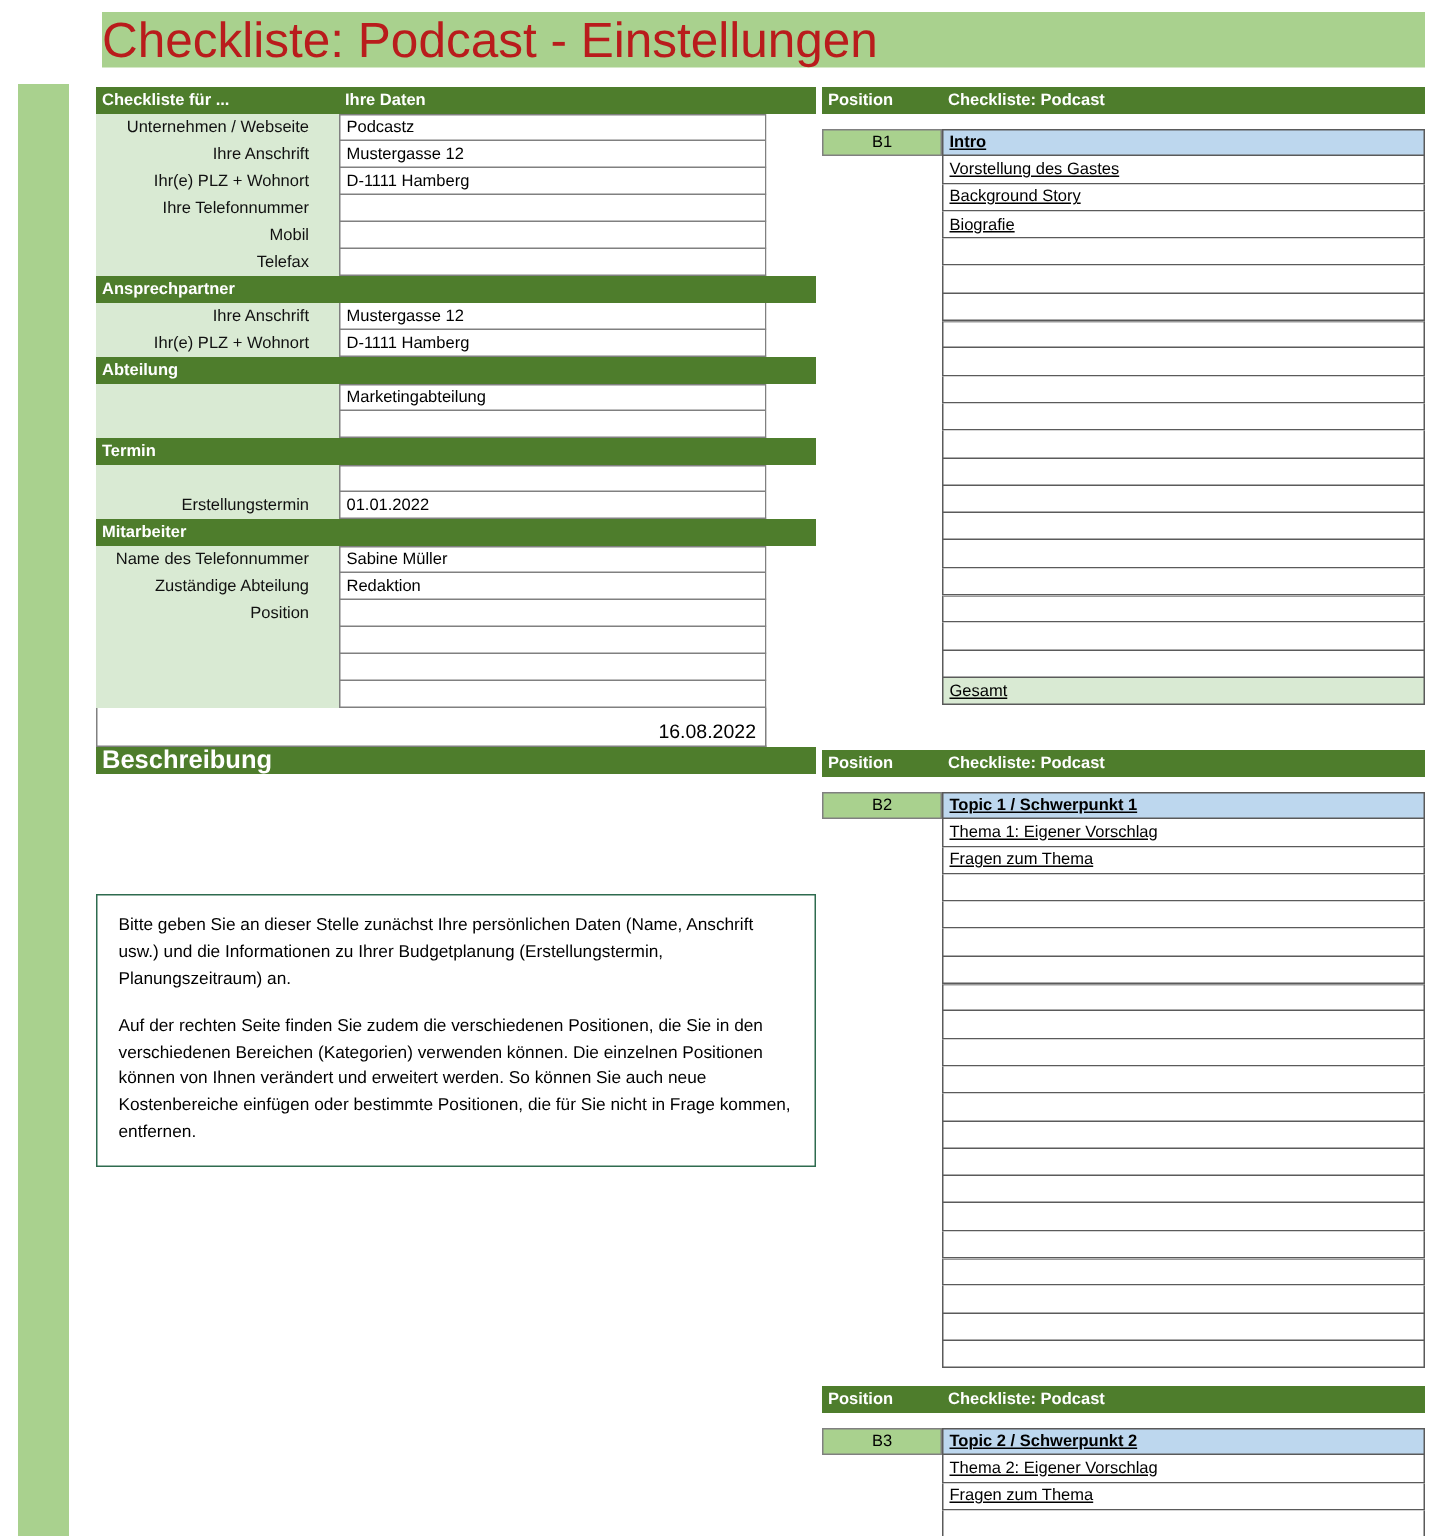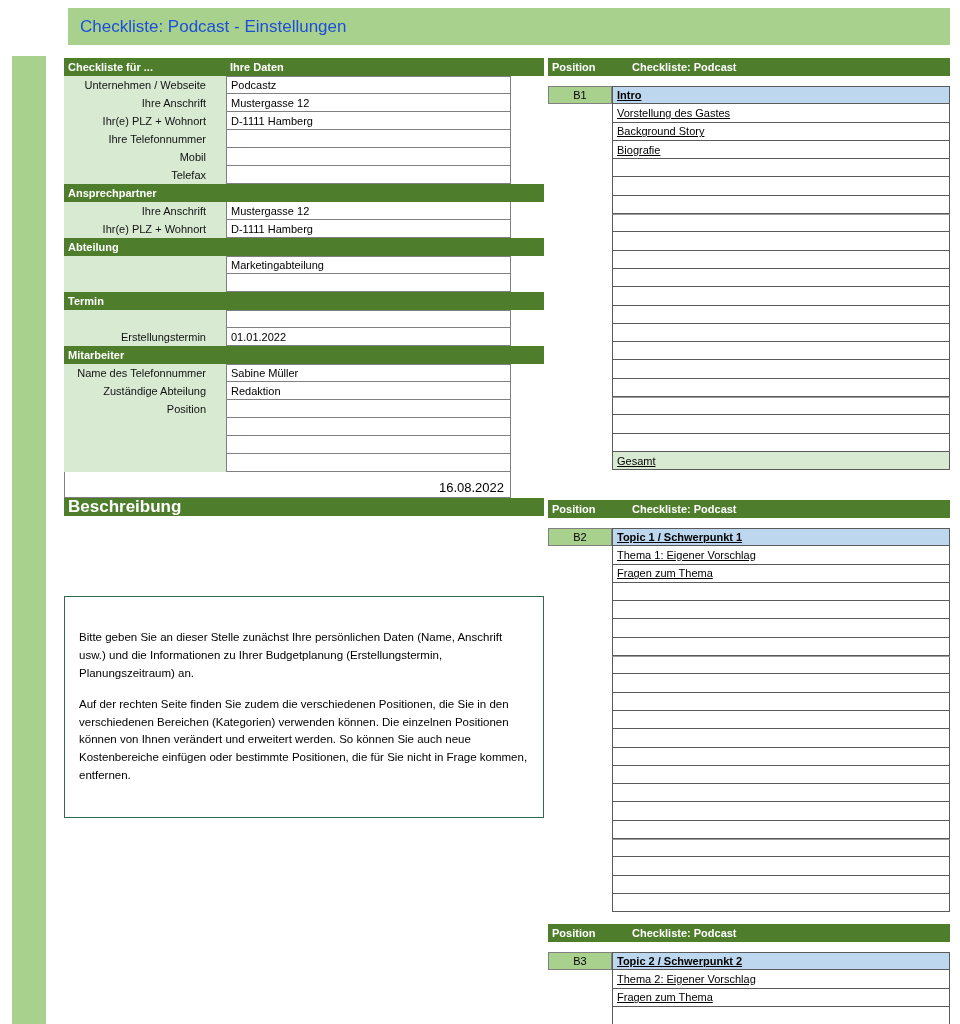--- a/index.html
+++ b/index.html
@@ -20,23 +20,23 @@
     background:#a9d18e;
   }
 
   
   .title-bar{
     position:absolute;left:68px;top:8px;width:882px;height:37px;
     background:#a9d18e;
     display:flex;align-items:center;
   }
   .title-bar .title-text{
-    font-size:17px;
-    color:#1d4ed8;
-    padding-left:12px;
+    font-size:33px;
+    color:#b91c1c;
+    padding-left:0;
     letter-spacing:0px;
     font-weight:400;
   }
 
   
   .left-form{position:absolute;left:64px;top:58px;width:480px;}
 
   .row{display:flex;height:18px;}
   .sec-head{
     height:18px;width:480px;background:#4e7d2c;
@@ -80,41 +80,41 @@
     font-size:13px;background:#ffffff;
   }
 
   .besch-head{
     width:480px;height:18px;background:#4e7d2c;color:#fff;
     font-weight:bold;font-size:17px;display:flex;align-items:center;
     padding-left:4px;box-sizing:border-box;margin-top:0px;
   }
 
   .desc-box{
-    position:absolute;left:64px;top:596px;width:480px;height:222px;
+    position:absolute;left:64px;top:596px;width:480px;height:182px;
     border:1px solid #2e6b4f;background:#ffffff;box-sizing:border-box;
     padding:0 14px;
     display:flex;flex-direction:column;justify-content:center;
   }
   .desc-box p{margin:0 0 13px 0;font-size:11.5px;line-height:1.55;color:#000;}
   .desc-box p:last-child{margin-bottom:0;}
 
   
   .rpanel{position:absolute;left:548px;width:402px;}
   .r-head{
     display:flex;height:18px;background:#4e7d2c;color:#fff;
     font-weight:bold;font-size:11px;
   }
   .r-head .rh-pos{width:80px;box-sizing:border-box;padding-left:4px;display:flex;align-items:center;}
   .r-head .rh-name{flex:1;box-sizing:border-box;padding-left:4px;display:flex;align-items:center;}
 
   .r-table{margin-top:10px;}
   .r-row{display:flex;height:18.3px;}
   .r-pos{
-    width:64px;box-sizing:border-box;
+    width:80px;box-sizing:border-box;
     display:flex;align-items:center;justify-content:center;
     font-size:11px;
   }
   .r-pos.badge{background:#a9d18e;border:1px solid #808080;}
   .r-cell{
     flex:1;box-sizing:border-box;
     border:1px solid #5a5a5a;border-top:none;
     background:#ffffff;
     display:flex;align-items:center;
     padding-left:4px;

